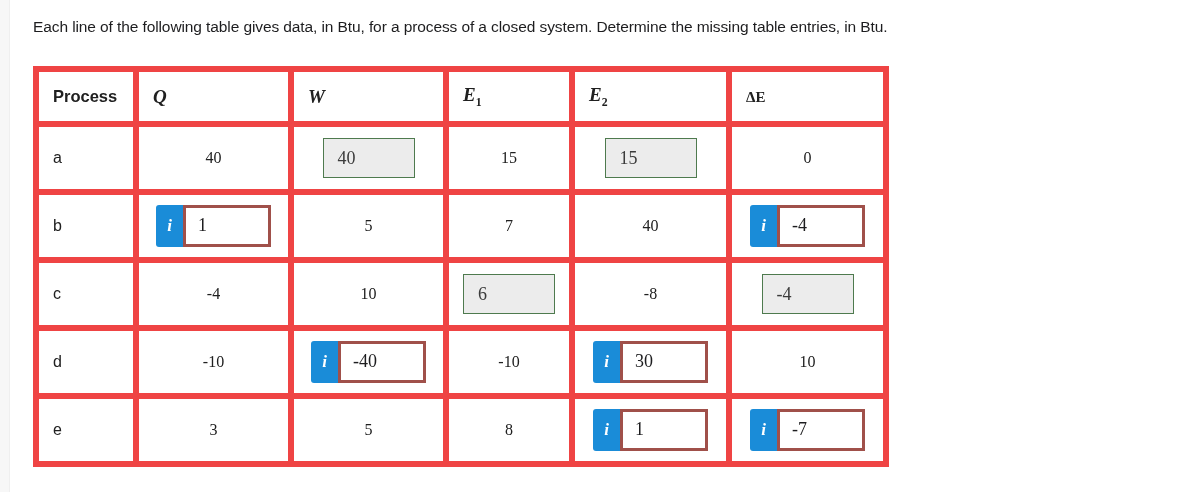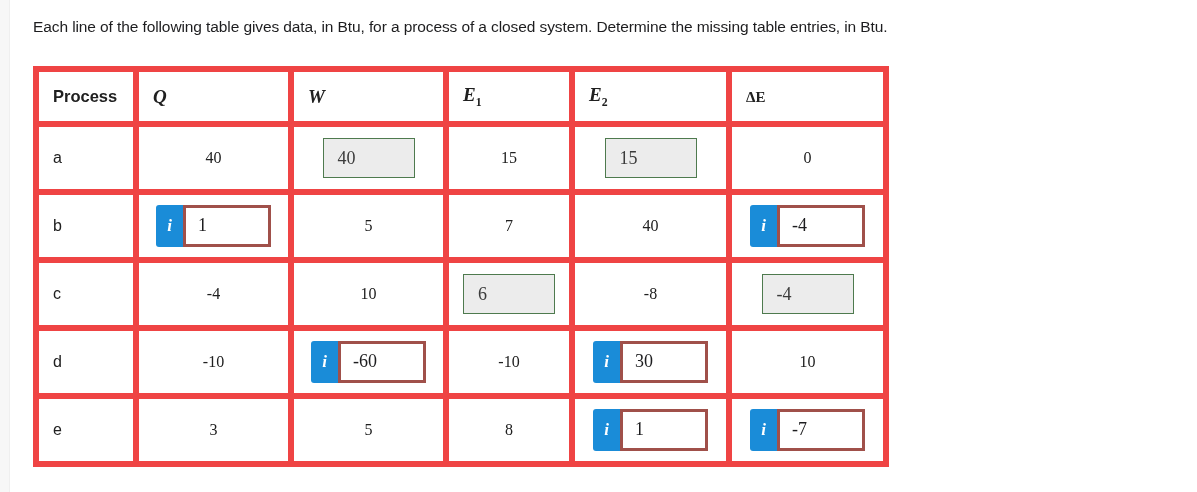--- a/index.html
+++ b/index.html
@@ -228,21 +228,21 @@
             <td class="val">10</td>
             <td class="cellbox"><span class="box-readonly">6</span></td>
             <td class="val">-8</td>
             <td class="cellbox"><span class="box-readonly">-4</span></td>
           </tr>
           <tr>
             <td class="rowlabel">d</td>
             <td class="val">-10</td>
             <td class="cellbox"><span class="inputgroup">
                 <span class="info-btn">i</span>
-                <span class="box-input">-60</span>
+                <span class="box-input">-40</span>
               </span></td>
             <td class="val">-10</td>
             <td class="cellbox"><span class="inputgroup">
                 <span class="info-btn">i</span>
                 <span class="box-input">30</span>
               </span></td>
             <td class="val">10</td>
           </tr>
           <tr>
             <td class="rowlabel">e</td>

